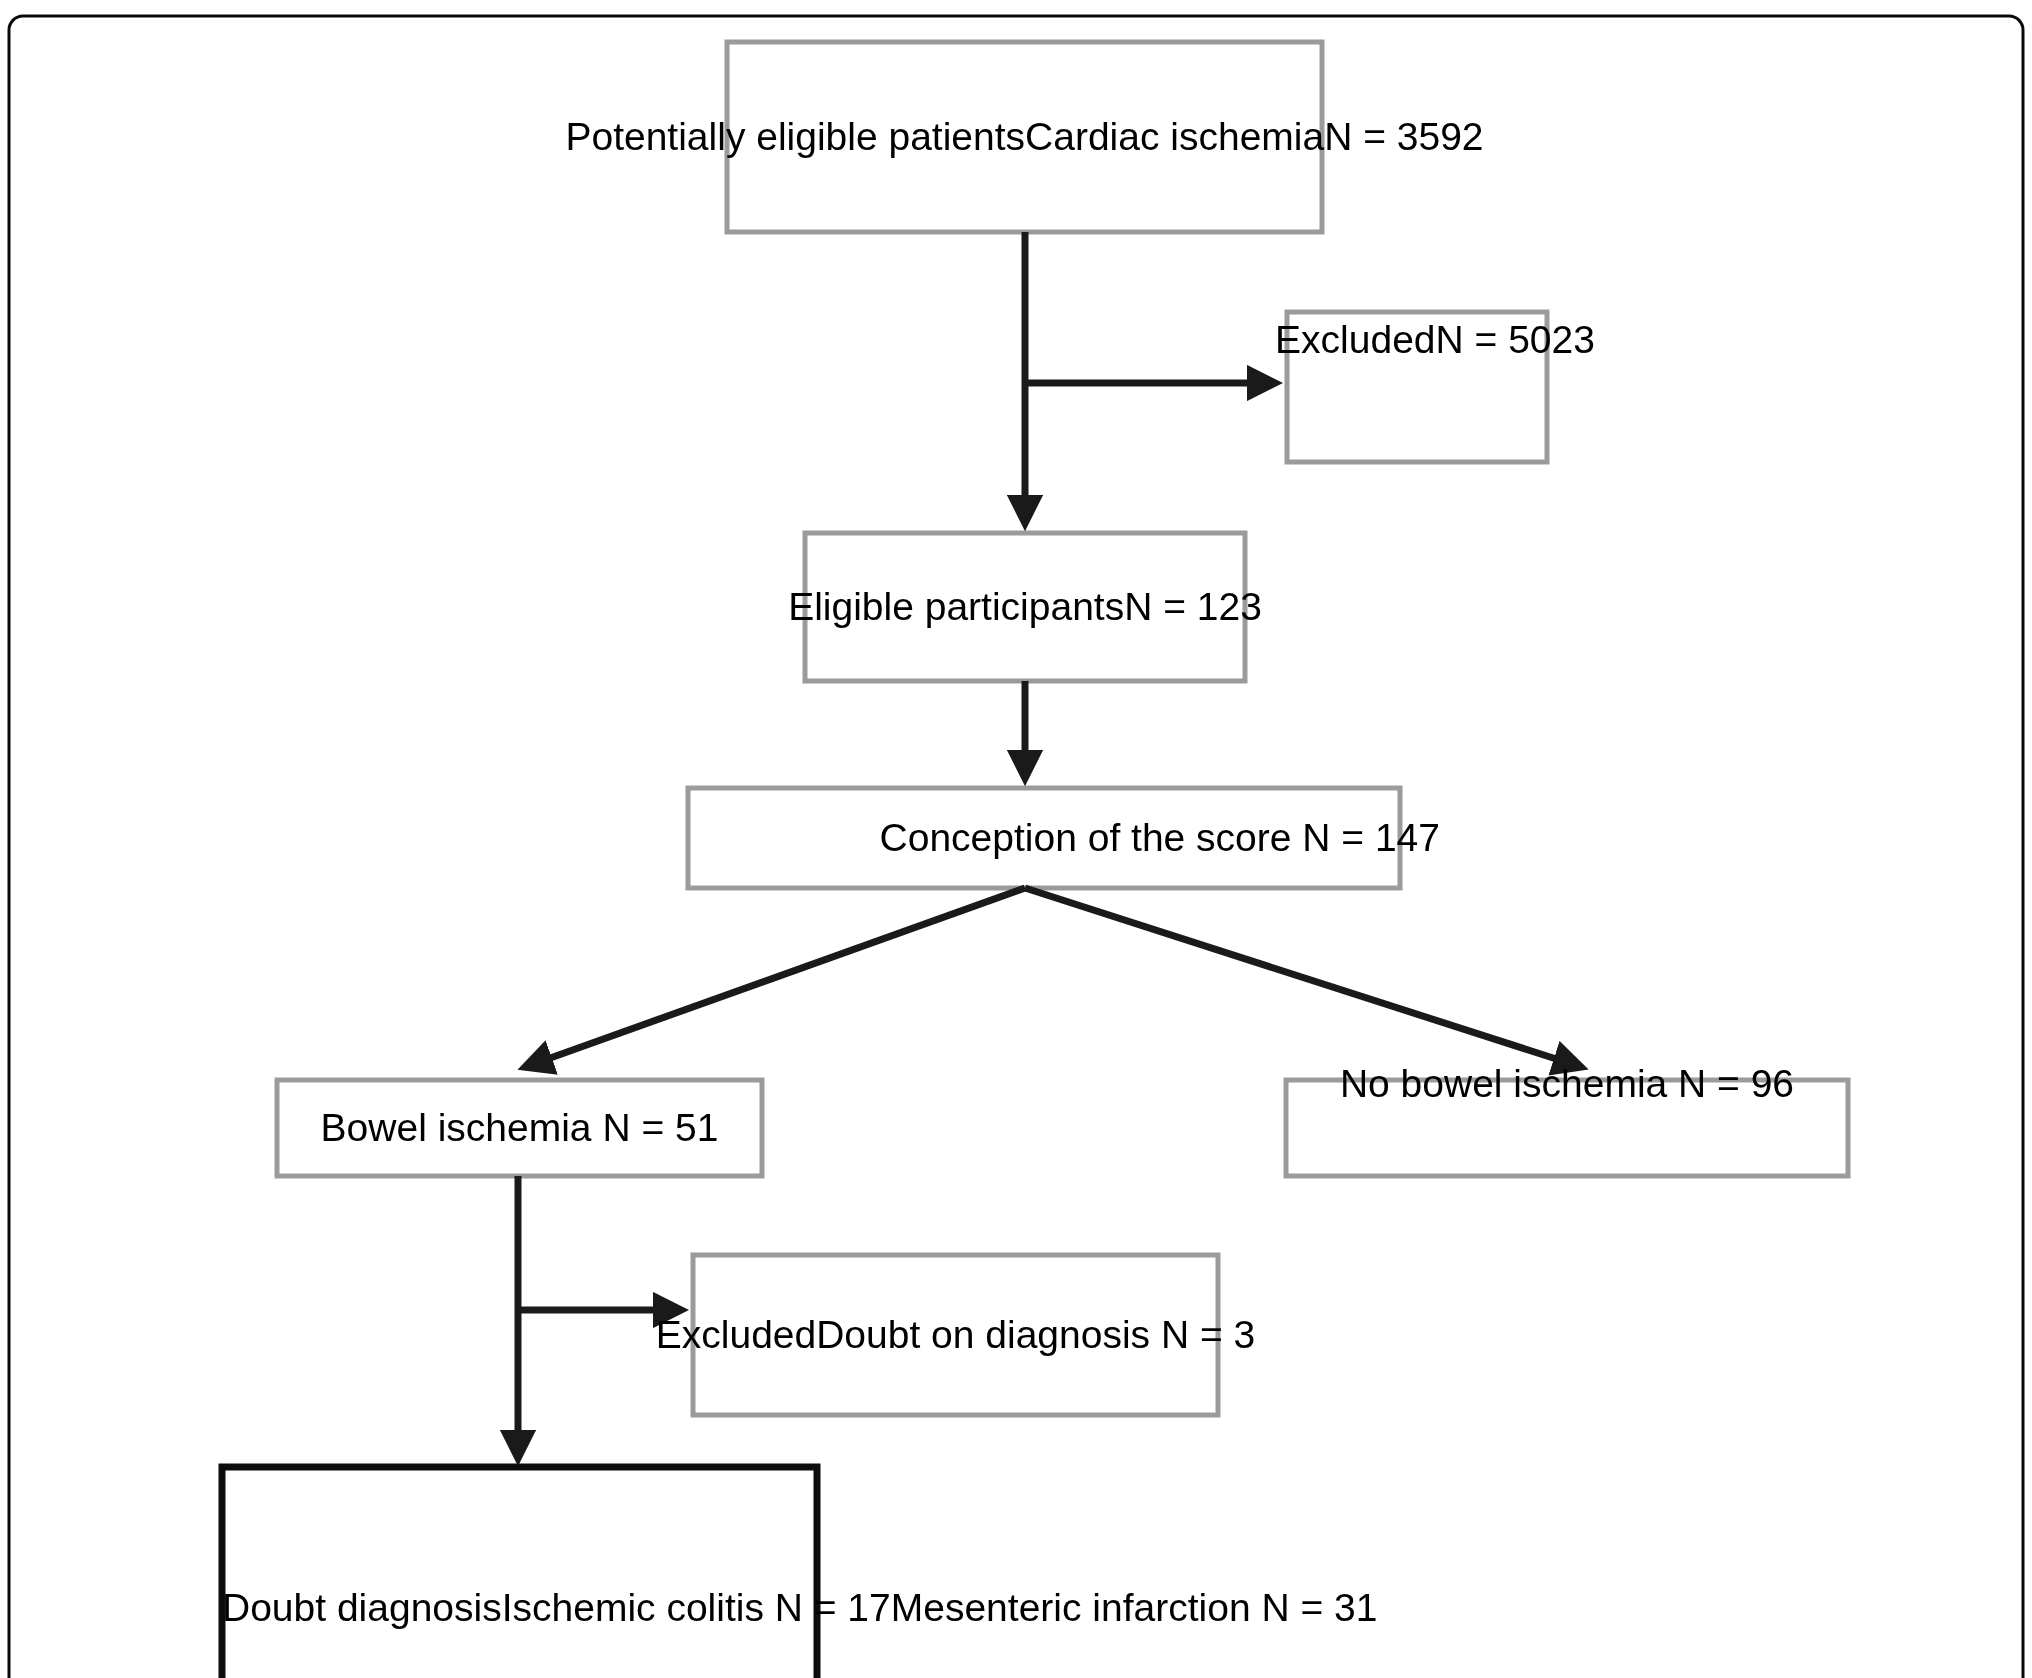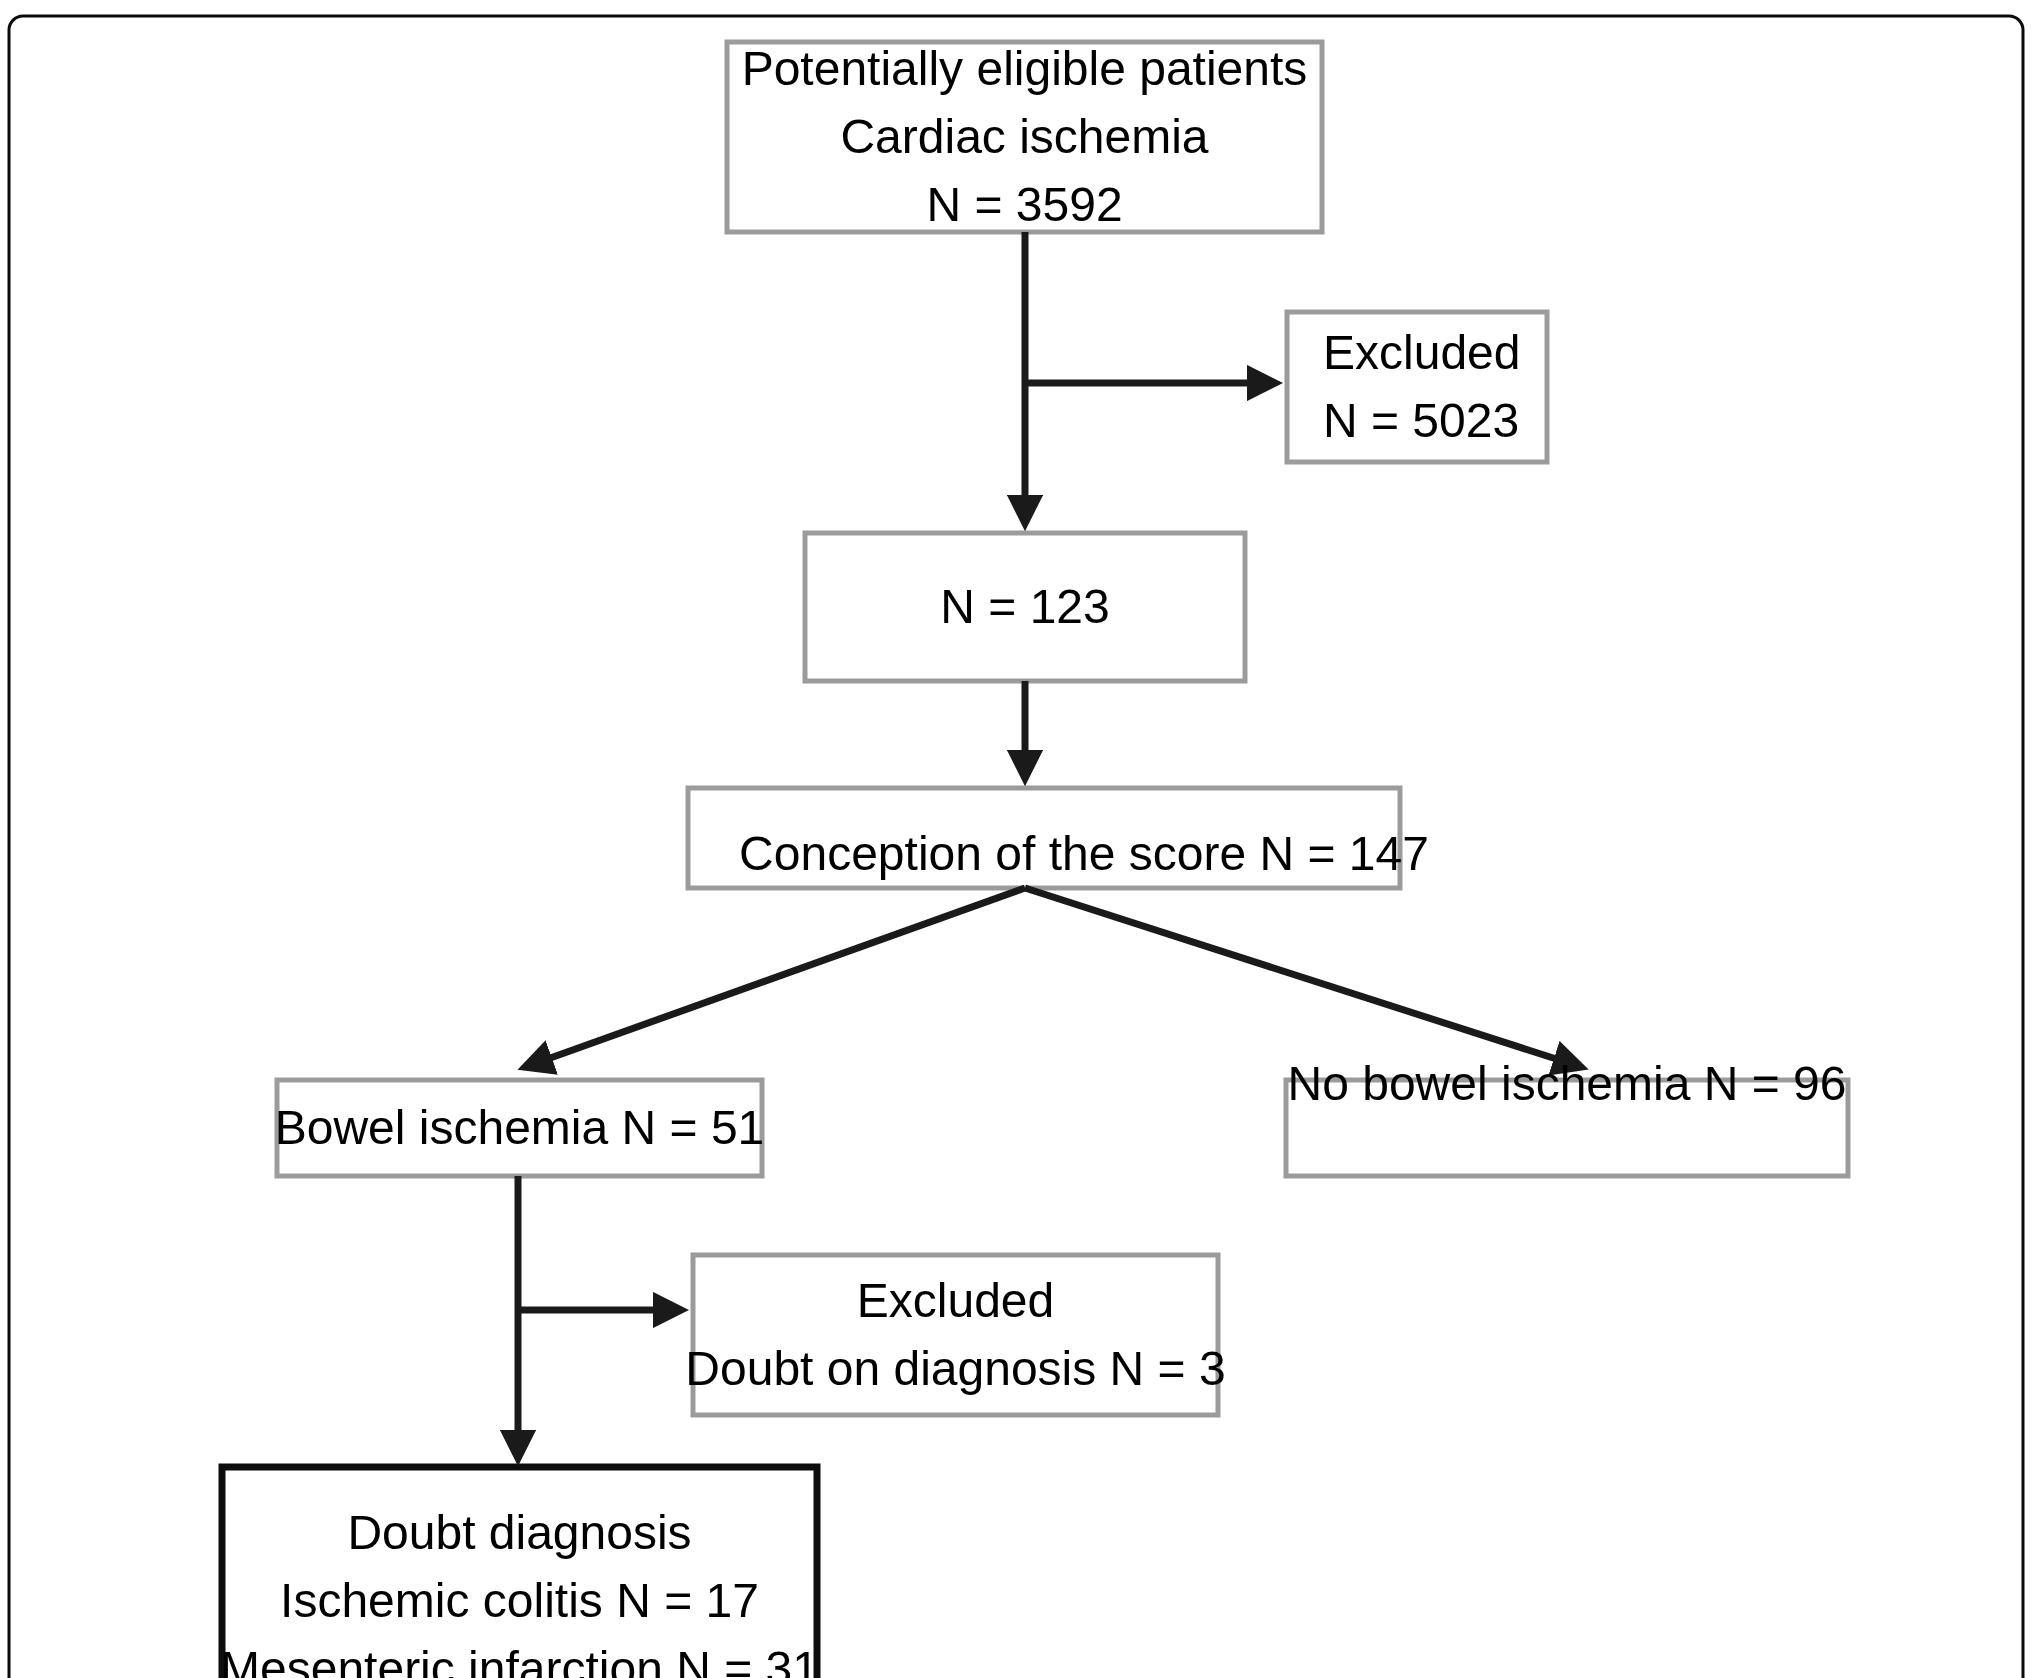--- a/index.html
+++ b/index.html
@@ -8,24 +8,24 @@
     font-family:"Liberation Sans", sans-serif;
   }
   #stage{position:relative;width:2032px;height:1678px;background:#fff;}
   svg.layer{position:absolute;left:0;top:0;width:2032px;height:1678px;}
   .frame{fill:none;stroke:#0a0a0a;stroke-width:3;}
   .boxrect{fill:#ffffff;stroke:#9b9b9b;stroke-width:5;}
   .boxrect-strong{fill:#ffffff;stroke:#0d0d0d;stroke-width:7;}
   .conn{stroke:#1a1a1a;stroke-width:7;fill:none;}
   .node-text{
     position:absolute;
-    display:flex;flex-direction:column;
+    display:flex;
     justify-content:center;
     color:#000;
-    font-size:48px;
+    font-size:39px;
     line-height:1.42;
     font-family:"Liberation Sans", sans-serif;
     white-space:nowrap;
   }
   .node-text .ln{display:block;}
   .align-center{align-items:center;text-align:center;}
   .align-left{align-items:flex-start;text-align:left;}
 </style>
 </head>
 <body>
@@ -77,20 +77,21 @@
     <span class="ln">Cardiac ischemia</span>
     <span class="ln">N = 3592</span>
   </div>
 
   <div class="node-text align-left" style="left:1287px;top:312px;width:260px;height:150px;padding-left:36px;box-sizing:border-box;">
     <span class="ln">Excluded</span>
     <span class="ln">N = 5023</span>
   </div>
 
   <div class="node-text align-center" style="left:805px;top:533px;width:440px;height:148px;">
+    <span class="ln">Eligible participants</span>
     <span class="ln">N = 123</span>
   </div>
 
   <div class="node-text align-center" style="left:728px;top:788px;width:712px;height:100px;justify-content:flex-end;">
     <span class="ln">Conception of the score N = 147</span>
   </div>
 
   <div class="node-text align-center" style="left:277px;top:1080px;width:485px;height:96px;">
     <span class="ln">Bowel ischemia N = 51</span>
   </div>

